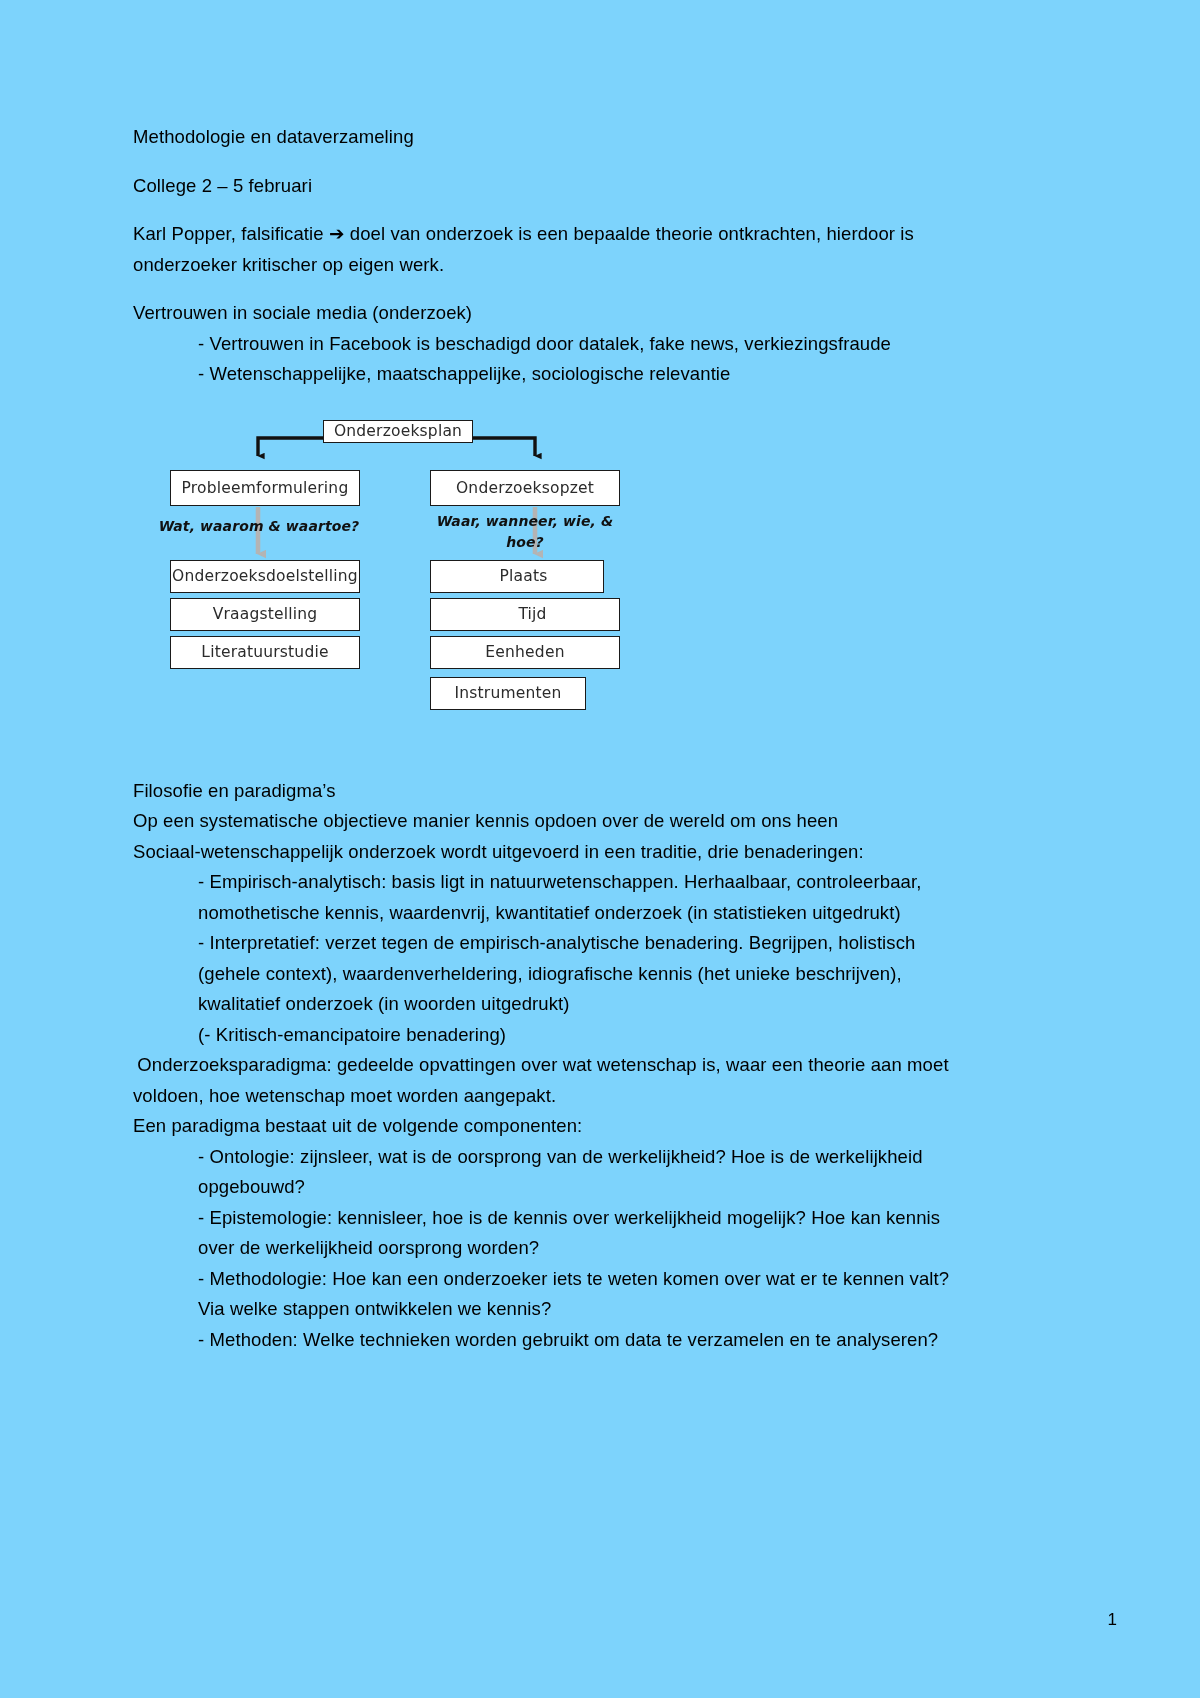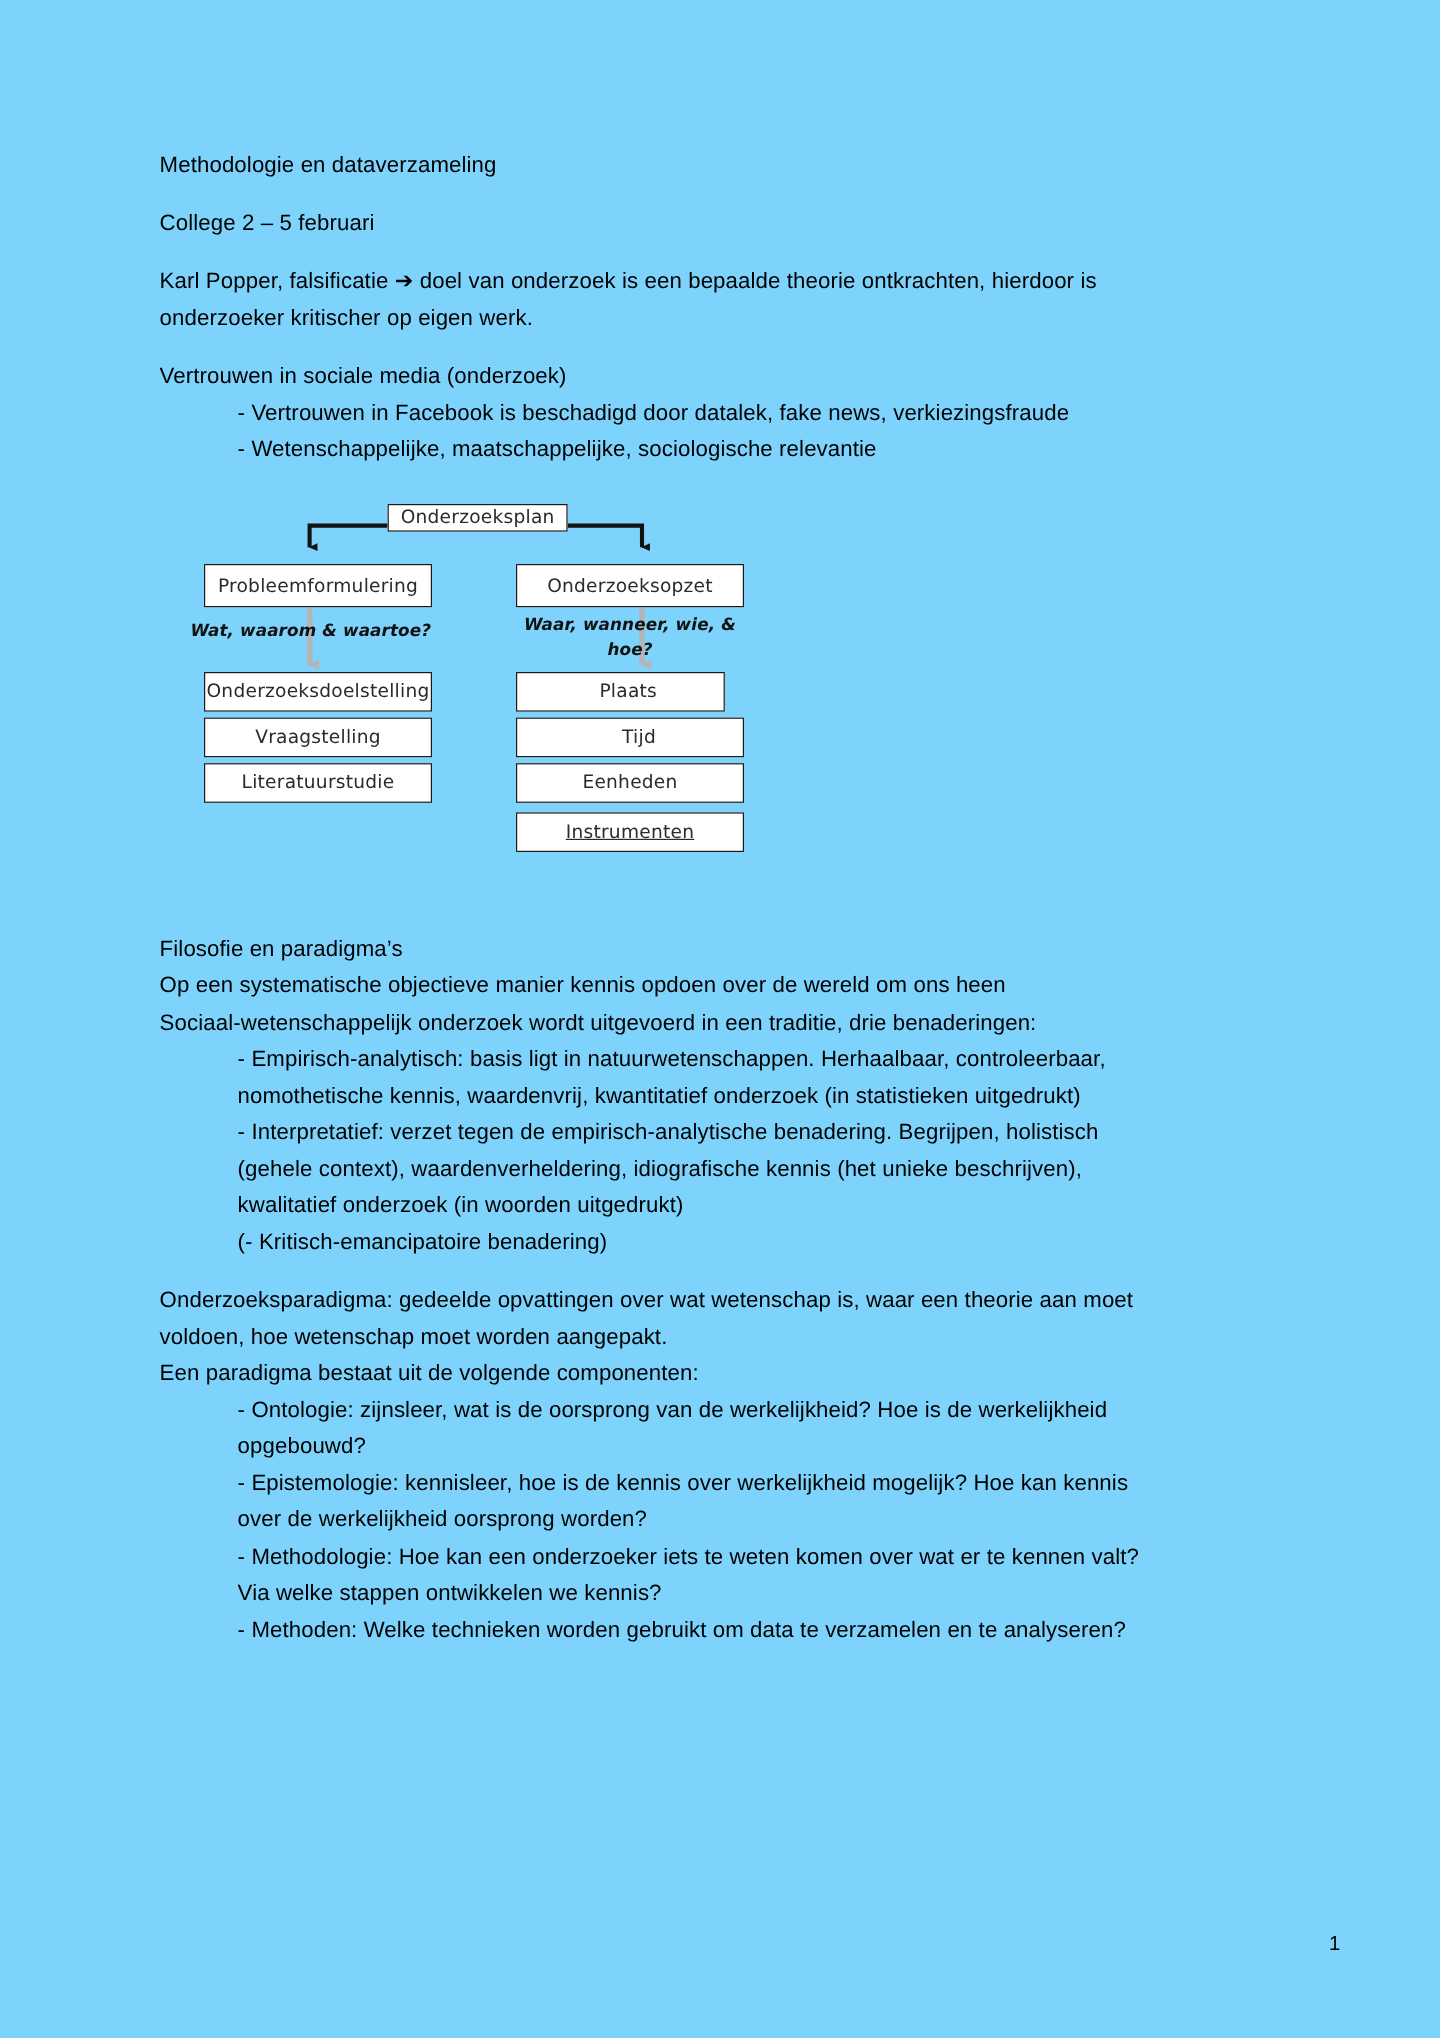--- a/index.html
+++ b/index.html
@@ -30,21 +30,21 @@
   .para {
     font-size: 18.5px;
     line-height: 30.5px;
     margin: 0 0 18px 0;
     letter-spacing: 0.1px;
   }
   .para.tight {
     margin: 0;
   }
   .para.gap-top {
-    margin-top: 18px;
+    text-align: center;
   }
   .bullet {
     font-size: 18.5px;
     line-height: 30.5px;
     margin: 0;
     padding-left: 65px;
     text-indent: 0;
     letter-spacing: 0.1px;
   }
 
@@ -144,21 +144,21 @@
 
       <div class="dlabel" style="left:272px; top:97px; width:200px;"><span>Waar, wanneer, wie, &amp;</span><br><span>hoe?</span></div>
 
       <div class="dbox" style="left:17px; top:146px; width:190px; height:33px;">Onderzoeksdoelstelling</div>
       <div class="dbox" style="left:17px; top:184px; width:190px; height:33px;">Vraagstelling</div>
       <div class="dbox" style="left:17px; top:222px; width:190px; height:33px;">Literatuurstudie</div>
 
       <div class="dbox" style="left:277px; top:146px; width:174px; height:33px;padding-left:13px;">Plaats</div>
       <div class="dbox" style="left:277px; top:184px; width:190px; height:33px;padding-left:15px;">Tijd</div>
       <div class="dbox" style="left:277px; top:222px; width:190px; height:33px;">Eenheden</div>
-      <div class="dbox" style="left:277px; top:263px; width:190px; height:33px;text-decoration:underline;">Instrumenten</div>
+      <div class="dbox" style="left:277px; top:263px; width:156px; height:33px;">Instrumenten</div>
     </div>
 
     <div style="height:62px;"></div>
 
     <p class="para tight">Filosofie en paradigma’s</p>
     <p class="para tight">Op een systematische objectieve manier kennis opdoen over de wereld om ons heen</p>
     <p class="para tight">Sociaal-wetenschappelijk onderzoek wordt uitgevoerd in een traditie, drie benaderingen:</p>
 
     <p class="bullet">- Empirisch-analytisch: basis ligt in natuurwetenschappen. Herhaalbaar, controleerbaar,</p>
     <p class="bullet">nomothetische kennis, waardenvrij, kwantitatief onderzoek (in statistieken uitgedrukt)</p>

